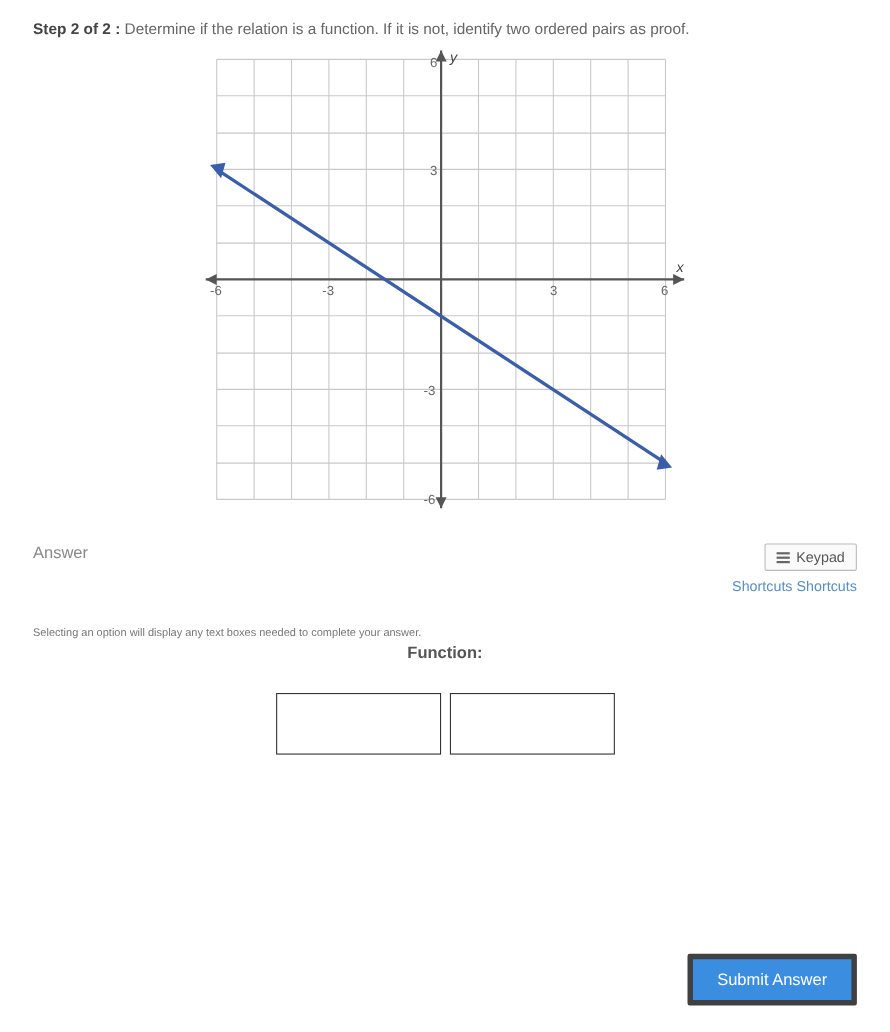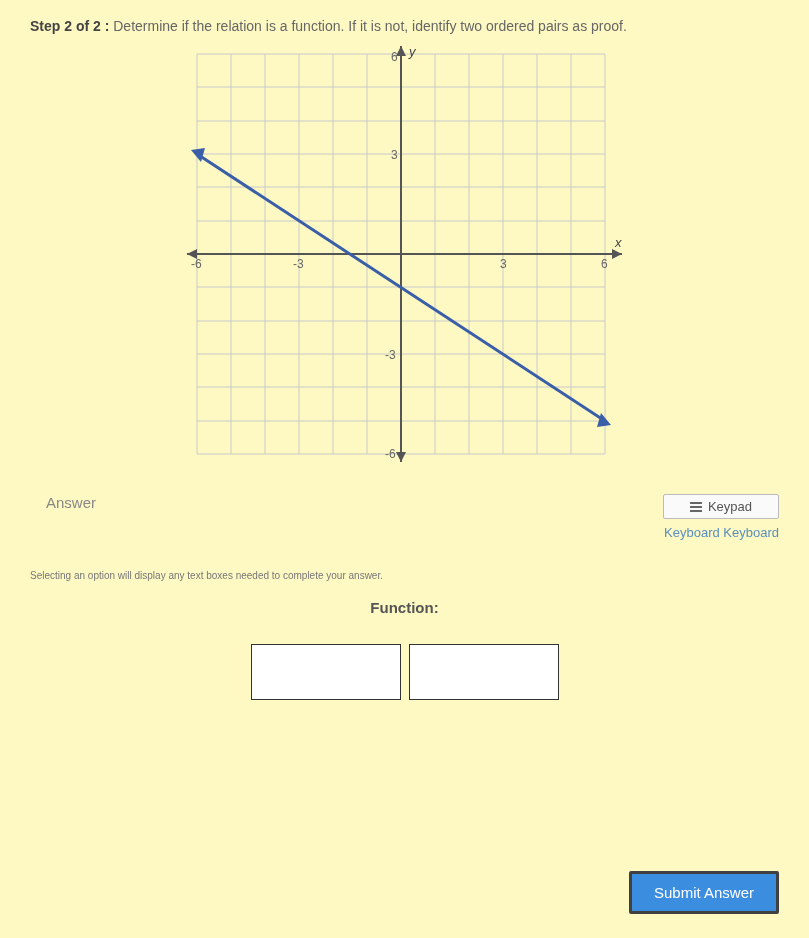--- a/index.html
+++ b/index.html
@@ -5,21 +5,21 @@
   * { box-sizing: border-box; margin: 0; padding: 0; }
   body {
     font-family: "Segoe UI", Arial, sans-serif;
     background: #e8e8e8;
     width: 809px;
     height: 938px;
     overflow: hidden;
     color: #555;
   }
   .page {
-    background: #fef9c3;
+    background: #ffffff;
     padding: 18px 30px 30px 30px;
     min-height: 938px;
     position: relative;
   }
   .step-line {
     font-size: 14px;
     color: #666;
     margin-bottom: 10px;
   }
   .step-line b { color: #444; font-weight: bold; }
@@ -27,34 +27,33 @@
     display: flex;
     justify-content: center;
     margin: 10px 0 30px 0;
   }
   svg.graph { display: block; }
   .answer-row {
     display: flex;
     justify-content: space-between;
     align-items: flex-start;
     margin-top: 20px;
-    margin-left: 16px;
   }
   .answer-label {
     font-size: 15px;
     color: #888;
   }
   .right-tools { text-align: right; }
   .keypad-btn {
     display: inline-flex;
     align-items: center;
     gap: 6px;
     border: 1px solid #bbb;
     background: #fafafa;
-    padding: 4px 26px;
+    padding: 4px 10px;
     font-size: 13px;
     color: #555;
     cursor: pointer;
     border-radius: 2px;
   }
   .keypad-icon {
     display: inline-block;
     width: 12px; height: 10px;
     background:
       linear-gradient(#666,#666) 0 0/100% 2px no-repeat,
@@ -70,21 +69,21 @@
   .hint {
     font-size: 10px;
     color: #777;
     margin-top: 30px;
   }
   .func-label {
     text-align: center;
     font-weight: bold;
     font-size: 15px;
     color: #555;
-    margin-top: 18px;
+    margin-top: 4px;
   }
   .radio-row {
     display: flex;
     justify-content: center;
     gap: 12px;
     margin-top: 22px;
     font-size: 16px;
     color: #444;
   }
   .radio-opt {
@@ -124,21 +123,21 @@
     background: #fff;
     font-size: 16px;
     padding: 4px 8px;
   }
   .submit-btn {
     position: absolute;
     right: 30px;
     bottom: 24px;
     background: #3b8de0;
     color: #fff;
-    border: 3px solid #404040;
+    border: 5px solid #404040;
     padding: 10px 22px;
     font-size: 15px;
     cursor: pointer;
     border-radius: 2px;
   }
 </style>
 </head>
 <body>
 
 <div class="page">
@@ -215,21 +214,21 @@
     </svg>
   </div>
 
   <div class="answer-row">
     <div class="answer-label">Answer</div>
     <div class="right-tools">
       <button class="keypad-btn">
         <span class="keypad-icon"></span>
         <span>Keypad</span>
       </button>
-      <div class="kbd-shortcuts">Keyboard Keyboard</div>
+      <div class="kbd-shortcuts">Shortcuts Shortcuts</div>
     </div>
   </div>
 
   <div class="hint">Selecting an option will display any text boxes needed to complete your answer.</div>
 
   <div class="func-label">Function:</div>
 
 
   <div class="inputs-row">
     <input class="pair-input" value="" style="">

